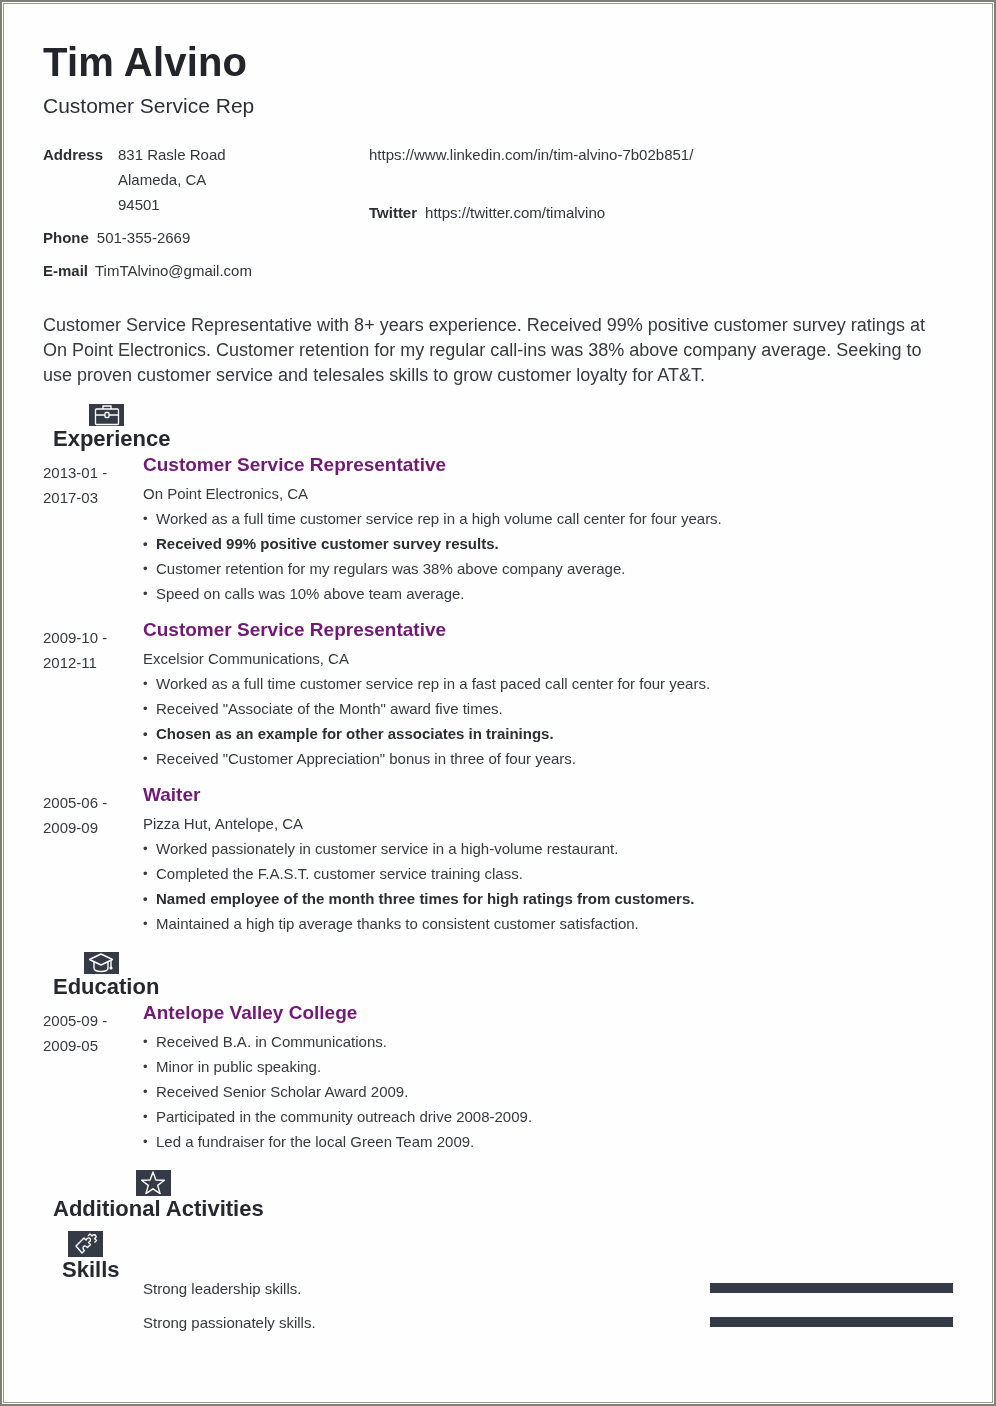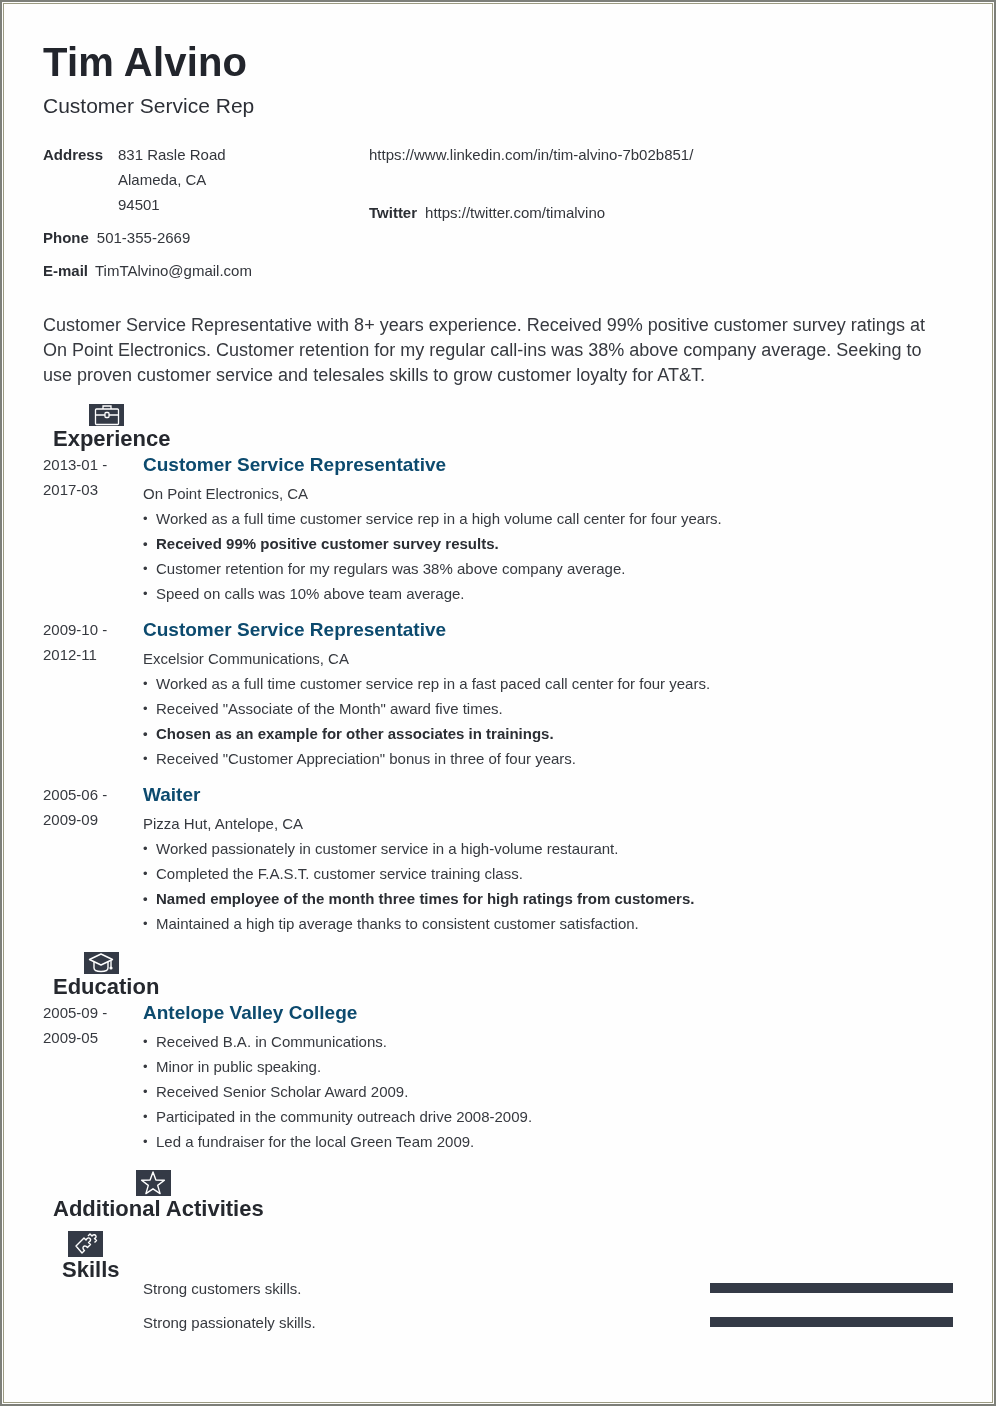--- a/index.html
+++ b/index.html
@@ -24,23 +24,23 @@
   .c-email .val { margin-left: 7px; }
   .c-twitter .val { margin-left: 8px; }
 
   .summary { position: absolute; top: 313px; left: 0; width: 900px; font-size: 18px; line-height: 25px; color: #36393f; }
 
   .section-head { position: absolute; left: 0; height: 35px; display: flex; align-items: center; flex-direction: column; }
   .sec-icon { width: 35px; height: 35px; background: #343a46; display: flex; align-items: center; justify-content: center; }
   .sec-title { margin-left: 10px; font-size: 22px; font-weight: bold; color: #25282e; white-space: nowrap; }
 
   .entry { position: absolute; left: 0; width: 910px; }
-  .dates { position: absolute; left: 0; top: 0; font-size: 15px; line-height: 25px; color: #36393f; white-space: nowrap; }
+  .dates { position: absolute; left: 0; top: 8px; font-size: 15px; line-height: 25px; color: #36393f; white-space: nowrap; }
   .body { position: absolute; left: 100px; top: 0; width: 810px; }
-  .job-title { font-size: 19px; font-weight: bold; color: #0c4a6e; line-height: 25px; height: 29px; white-space: nowrap; }
+  .job-title { font-size: 19px; font-weight: bold; color: #701a75; line-height: 25px; height: 29px; white-space: nowrap; }
   .company { font-size: 15px; line-height: 25px; color: #36393f; white-space: nowrap; }
   ul.bullets { list-style: none; }
   ul.bullets li { font-size: 15px; line-height: 25px; color: #36393f; white-space: nowrap; position: relative; padding-left: 13px; }
   ul.bullets li::before { content: "\2022"; position: absolute; left: 0; top: 0; font-size: 13px; color: #36393f; }
   ul.bullets li.bold { font-weight: bold; color: #2b2e34; }
 
   .skill { position: absolute; left: 100px; width: 810px; height: 25px; }
   .skill-label { position: absolute; left: 0; top: 0; font-size: 15px; line-height: 25px; color: #36393f; white-space: nowrap; }
   .skill-bar { position: absolute; left: 567px; top: 7px; width: 243px; height: 10px; background: #343a46; }
 </style>
@@ -183,21 +183,21 @@
     <div class="sec-icon">
       <svg width="26" height="26" viewBox="0 0 26 26" fill="none" stroke="#fff" stroke-width="1.4" stroke-linejoin="round">
         <path d="M3 15 L11 7 L13 9 C14 7.5 15.5 6 17 7.5 C18.5 9 17 10.5 15.5 11.5 L17.5 13.5 L14.5 16.5 C13.5 15 11.5 14.5 10.5 15.5 C9.5 16.5 10 18.5 11.5 19.5 L9 22 Z"></path>
         <path d="M15 5 L17 3 L19 5 C20 3.5 22 3.5 22.7 4.5 C23.5 5.5 23 7 21.5 7.5 L23.5 9.5 L21.5 11.5"></path>
       </svg>
     </div>
     <div class="sec-title">Skills</div>
   </div>
 
   <div class="skill" style="top:1276px;">
-    <div class="skill-label">Strong customers skills.</div>
+    <div class="skill-label">Strong leadership skills.</div>
     <div class="skill-bar"></div>
   </div>
   <div class="skill" style="top:1310px;">
     <div class="skill-label">Strong passionately skills.</div>
     <div class="skill-bar"></div>
   </div>
 
 </div>
 
 </body></html>

